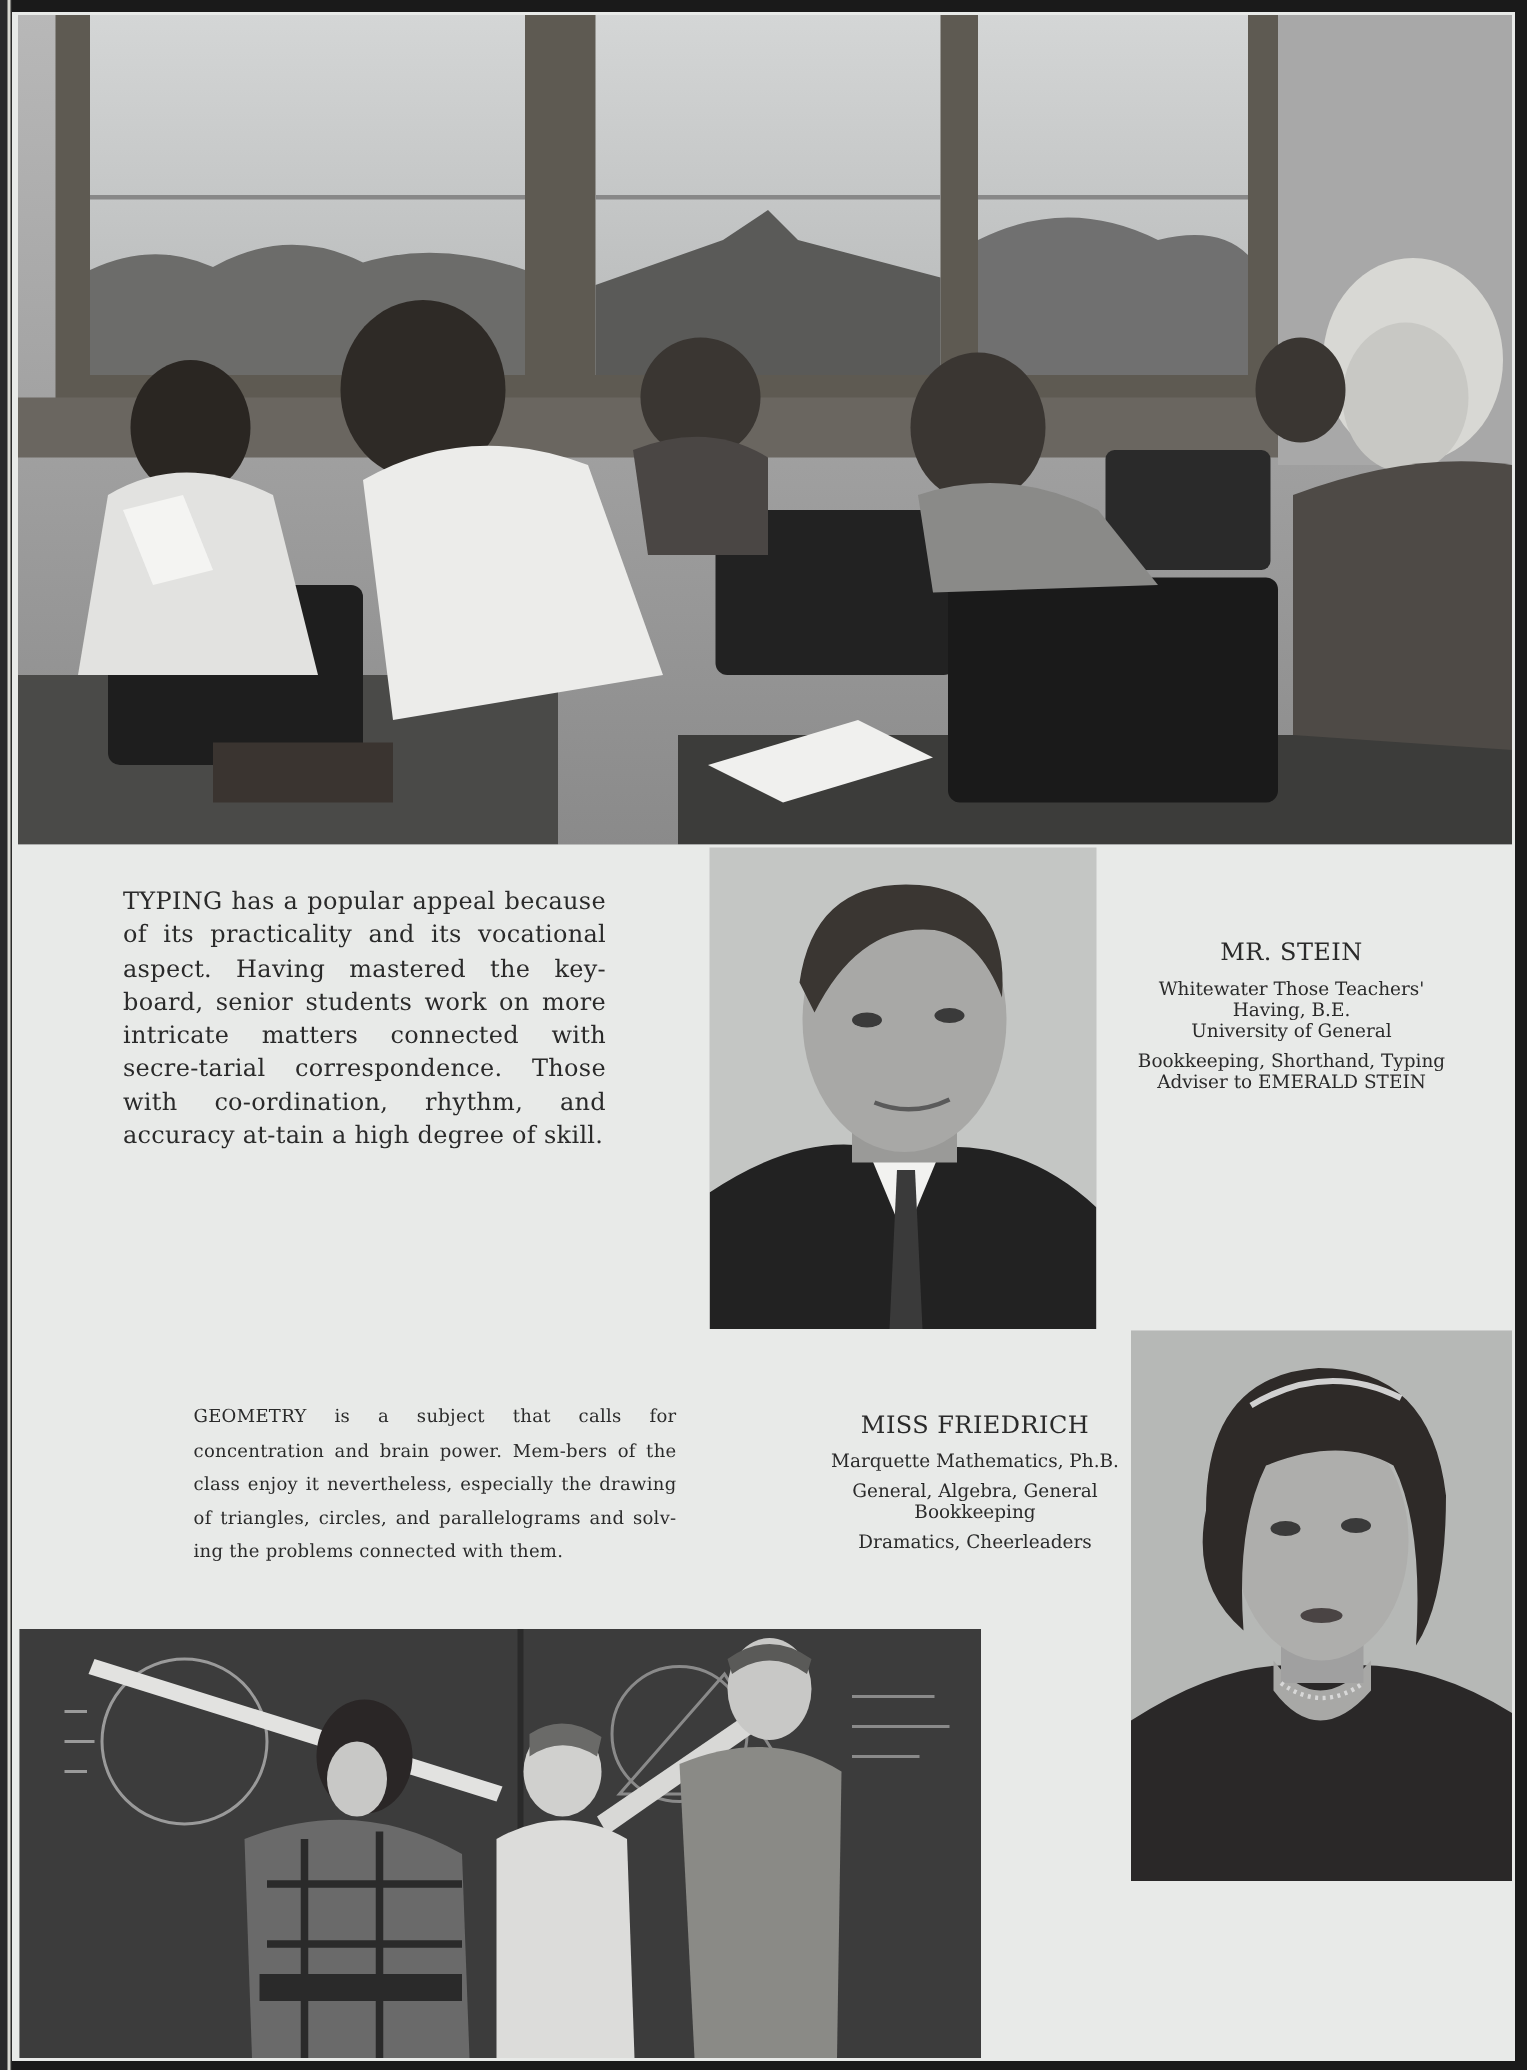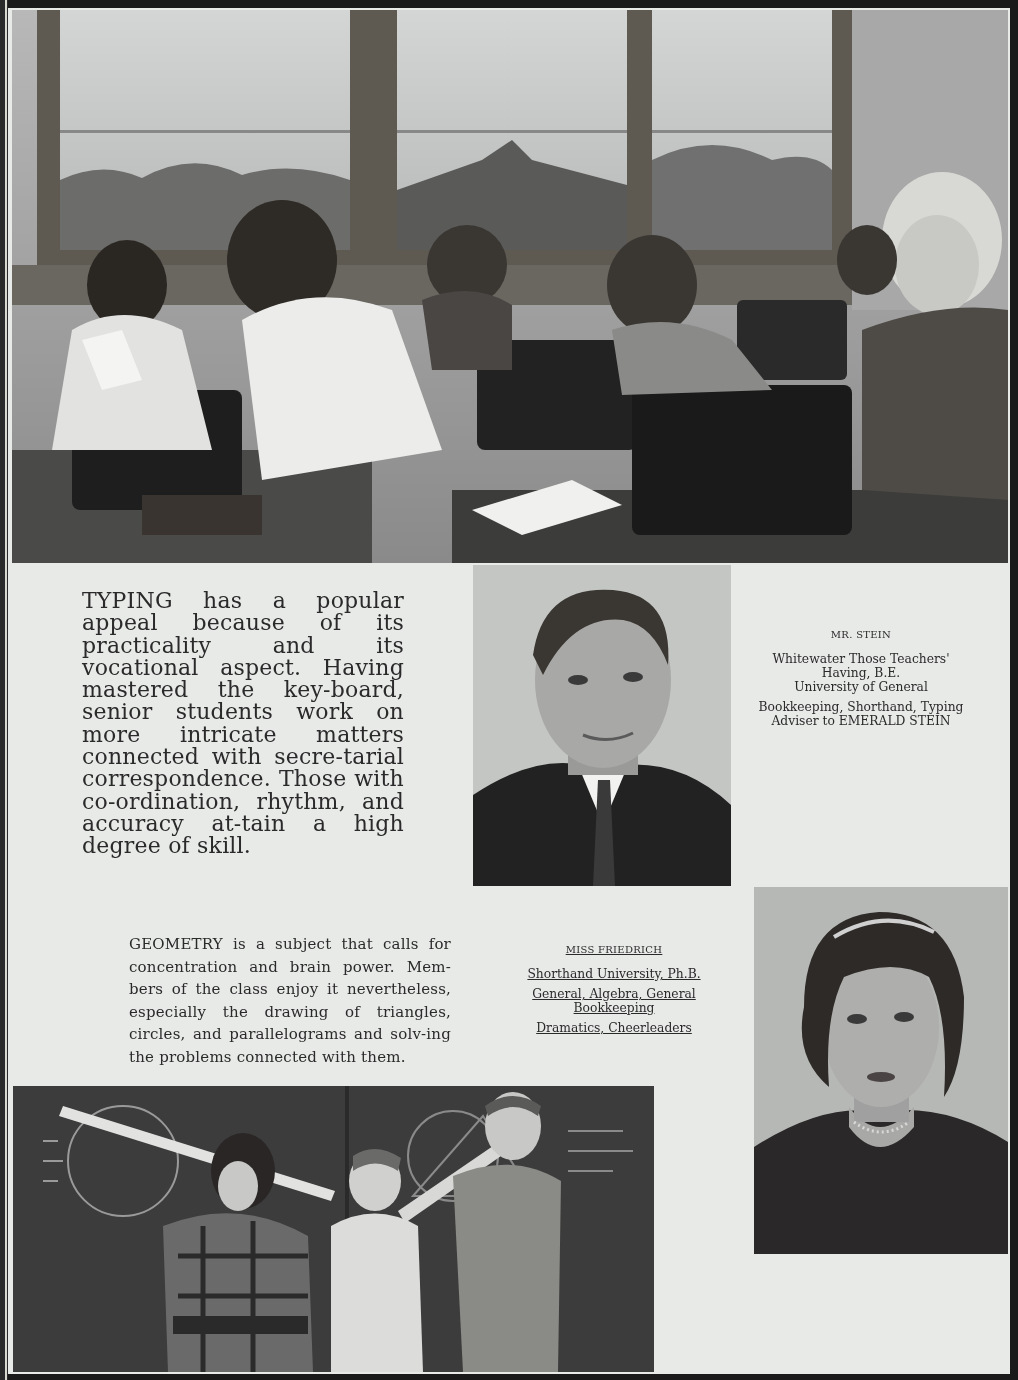--- a/index.html
+++ b/index.html
@@ -10,24 +10,24 @@
   }
   .page {
     position: absolute; left: 8px; top: 8px; width: 1002px; height: 1366px;
     background: #e8eae8;
   }
   .spine { position: absolute; left: 0; top: 0; width: 8px; height: 1380px; background: #2a2a2a; }
   .spine-line { position: absolute; left: 5px; top: 0; width: 2px; height: 1380px; background: #d8d8d0; }
   .photo { position: absolute; overflow: hidden; }
   .caption { position: absolute; color: #2a2a2a; }
   .body-text {
-    font-size: 22px; line-height: 22.3px; text-align: justify; letter-spacing: 0.2px;
+    font-size: 16px; line-height: 22.3px; text-align: justify; letter-spacing: 0.2px;
   }
   .bio { text-align: center; font-size: 12.3px; line-height: 14px; }
-  .bio .name { font-size: 10px; margin-bottom: 10px; letter-spacing: 0.3px; }
+  .bio .name { font-size: 16px; margin-bottom: 10px; letter-spacing: 0.3px; }
   .bio .gap { margin-top: 6px; }
 </style>
 </head>
 <body>
 
 <div class="page"></div>
 <div class="spine"></div>
 <div class="spine-line"></div>
 
 <div class="photo" style="left:12px; top:10px; width:996px; height:553px; background:#9a9a9a;" title="Students typing at typewriters in a classroom by windows">
@@ -107,25 +107,25 @@
 
 <div class="caption bio" style="left:746px; top:628px; width:230px;">
   <div class="name">MR. STEIN</div>
   <div>Whitewater Those Teachers'</div>
   <div>Having, B.E.</div>
   <div>University of General</div>
   <div class="gap">Bookkeeping, Shorthand, Typing</div>
   <div>Adviser to EMERALD STEIN</div>
 </div>
 
-<div class="caption body-text" style="left:129px; top:933px; width:322px; font-size:15px; line-height:22.6px;">GEOMETRY is a subject that calls for concentration and brain power. Mem-bers of the class enjoy it nevertheless, especially the drawing of triangles, circles, and parallelograms and solv-ing the problems connected with them.</div>
+<div class="caption body-text" style="left:129px; top:933px; width:322px; font-size:12px; line-height:22.6px;">GEOMETRY is a subject that calls for concentration and brain power. Mem-bers of the class enjoy it nevertheless, especially the drawing of triangles, circles, and parallelograms and solv-ing the problems connected with them.</div>
 
-<div class="caption bio" style="left:504px; top:943px; width:220px;text-decoration:underline;">
+<div class="caption bio" style="left:540px; top:943px; width:220px;">
   <div class="name">MISS FRIEDRICH</div>
-  <div>Shorthand University, Ph.B.</div>
+  <div>Marquette Mathematics, Ph.B.</div>
   <div class="gap">General, Algebra, General</div>
   <div>Bookkeeping</div>
   <div class="gap">Dramatics, Cheerleaders</div>
 </div>
 
 <div class="photo" style="left:754px; top:887px; width:254px; height:367px; background:#b8bab8;" title="Portrait of Miss Friedrich">
   <svg width="254" height="367" viewBox="0 0 254 367">
     <rect width="254" height="367" fill="#b6b8b6"></rect>
     <path d="M0 367 L0 260 Q70 215 125 225 Q190 215 254 255 L254 367 Z" fill="#2a2828"></path>
     <path d="M95 220 Q125 260 160 220 L160 240 Q125 280 95 240 Z" fill="#a8a8a6"></path>

